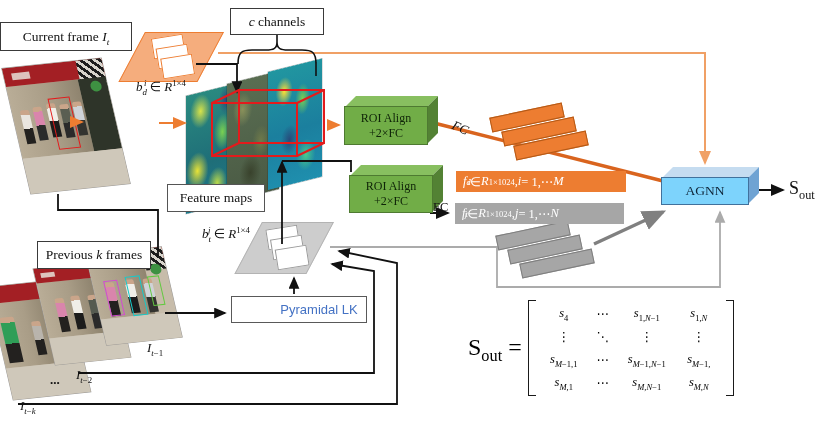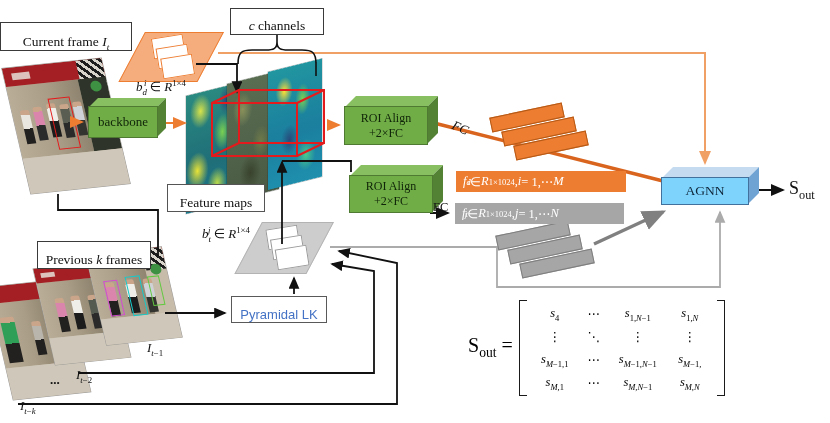--- a/index.html
+++ b/index.html
@@ -1,20 +1,20 @@
 <!DOCTYPE html>
 <html><head>
 <meta charset="utf-8">
 <style>
   html,body{margin:0;padding:0;background:#fff;}
   #canvas{position:relative;width:830px;height:423px;background:#fff;overflow:hidden;
           font-family:"Liberation Serif",serif;}
   
   .lbox{position:absolute;background:#fff;border:1.6px solid #3a3a3a;display:flex;
-        align-items:flex-end;justify-content:center;font-size:13.5px;color:#111;z-index:4;}
+        align-items:center;justify-content:center;font-size:13.5px;color:#111;z-index:4;}
   .lbox.thin{border-width:1.3px;border-color:#555;}
   
   .photo{position:absolute;background:#c7bcaa;overflow:hidden;z-index:1;
          box-shadow:0 0 0 .5px #999;}
   .photo .banner{position:absolute;top:0;left:0;right:0;height:15%;background:#a31f24;}
   .photo .logo{position:absolute;top:5%;left:8%;width:18%;height:5%;background:#e8e0d8;opacity:.85;}
   .photo .stripes{position:absolute;top:0;right:0;width:26%;height:24%;
         background:repeating-linear-gradient(45deg,#1d1d1d 0 3px,#d8d4cc 3px 6px);}
   .photo .shop{position:absolute;top:15%;right:0;width:28%;bottom:28%;background:#2e3429;}
   .photo .greensign{position:absolute;top:17%;right:6%;width:11px;height:11px;border-radius:50%;background:#3e9142;}
@@ -75,21 +75,21 @@
   .featlab{position:absolute;height:21px;color:#fff;font-size:12.5px;display:flex;
         align-items:center;padding-left:7px;z-index:3;white-space:nowrap;}
   .featlab i{font-style:italic;}
   
   .mtext{position:absolute;font-size:13px;color:#111;z-index:5;white-space:nowrap;}
   sub,sup{font-size:68%;line-height:0;}
   sub + sup{margin-left:-3px;}
   .fc1{transform:rotate(24deg);font-style:italic;}
   
   #equation{position:absolute;left:468px;top:300px;display:flex;z-index:4;}
-  #eq-lhs{font-size:20px;margin-top:34px;margin-right:6px;}
+  #eq-lhs{font-size:24px;margin-top:34px;margin-right:6px;}
   .bracket{width:7px;border:1.6px solid #1a1a1a;}
   .bracket.l{border-right:none;}
   .bracket.r{border-left:none;}
   #mat{display:grid;grid-template-columns:48px 30px 58px 46px;grid-auto-rows:23px;
        align-items:center;justify-items:center;font-size:12.5px;padding:2px 4px;}
   svg#wires{position:absolute;left:0;top:0;z-index:2;}
   .lk{color:#4472C4;font-family:"Liberation Sans",sans-serif;font-size:13px;}
 </style>
 </head>
 <body>
@@ -214,25 +214,20 @@
 
     <path d="M752,190 L783,190" stroke="#111" stroke-width="2" fill="none" marker-end="url(#aB)"></path>
 
     <g stroke="#E31B1C" stroke-width="2" fill="none">
       <rect x="212" y="103" width="85" height="53"></rect>
       <rect x="239" y="90" width="85" height="53"></rect>
       <path d="M212,103 L239,90 M297,103 L324,90 M297,156 L324,143 M212,156 L239,143"></path>
     </g>
   </svg>
 
-  <div class="box3d green" style="left:88px;top:98px;width:78px;height:40px;">
-    <div class="top" style="left:0;top:0;width:78px;height:10px;clip-path:polygon(0% 100%,10px 0%,100% 0%,calc(100% - 10px) 100%);background:#88bf60;"></div>
-    <div class="side" style="right:0;top:0;width:10px;height:40px;clip-path:polygon(0 10px,100% 0,100% calc(100% - 10px),0 100%);background:#538234;"></div>
-    <div class="front" style="width:68px;height:30px;font-size:13px;">backbone</div>
-  </div>
 
   <div class="box3d green" style="left:344px;top:96px;width:94px;height:49px;">
     <div class="top" style="left:0;top:0;width:94px;height:12px;clip-path:polygon(0% 100%,12px 0%,100% 0%,calc(100% - 12px) 100%);background:#88bf60;"></div>
     <div class="side" style="right:0;top:0;width:12px;height:49px;clip-path:polygon(0 12px,100% 0,100% calc(100% - 12px),0 100%);background:#538234;"></div>
     <div class="front" style="width:82px;height:37px;">
       <span>ROI Align</span>
       <span>+2×FC</span>
     </div>
   </div>
 
@@ -266,21 +261,21 @@
   </div>
   <div class="lbox" style="left:230px;top:8px;width:92px;height:25px;">
     <span><i>c</i> channels</span>
   </div>
   <div class="lbox thin" style="left:167px;top:184px;width:96px;height:26px;">
     <span>Feature maps</span>
   </div>
   <div class="lbox" style="left:37px;top:241px;width:112px;height:26px;">
     <span>Previous <i>k</i> frames</span>
   </div>
-  <div class="lbox" style="left:231px;top:296px;width:94px;height:25px;border-color:#595959;">
+  <div class="lbox" style="left:231px;top:296px;width:94px;height:25px;border-color:#595959;padding-left:40px;">
     <span class="lk">Pyramidal LK</span>
   </div>
 
   <div class="mtext" style="left:136px;top:79px;"><i>b</i><sub><i>d</i></sub><sup><i>i</i></sup> ∈ <i>R</i><sup>1×4</sup></div>
   <div class="mtext" style="left:187px;top:226px;margin-left:15px;"><i>b</i><sub><i>t</i></sub><sup><i>j</i></sup> ∈ <i>R</i><sup>1×4</sup></div>
   <div class="mtext fc1" style="left:452px;top:120px;">FC</div>
   <div class="mtext" style="left:433px;top:200px;font-size:12.5px;">FC</div>
   <div class="mtext" style="left:789px;top:178px;font-size:18px;">S<sub>out</sub></div>
   <div class="mtext" style="left:147px;top:340px;"><i>I</i><sub><i>t</i>−1</sub></div>
   <div class="mtext" style="left:76px;top:367px;"><i>I</i><sub><i>t</i>−2</sub></div>

